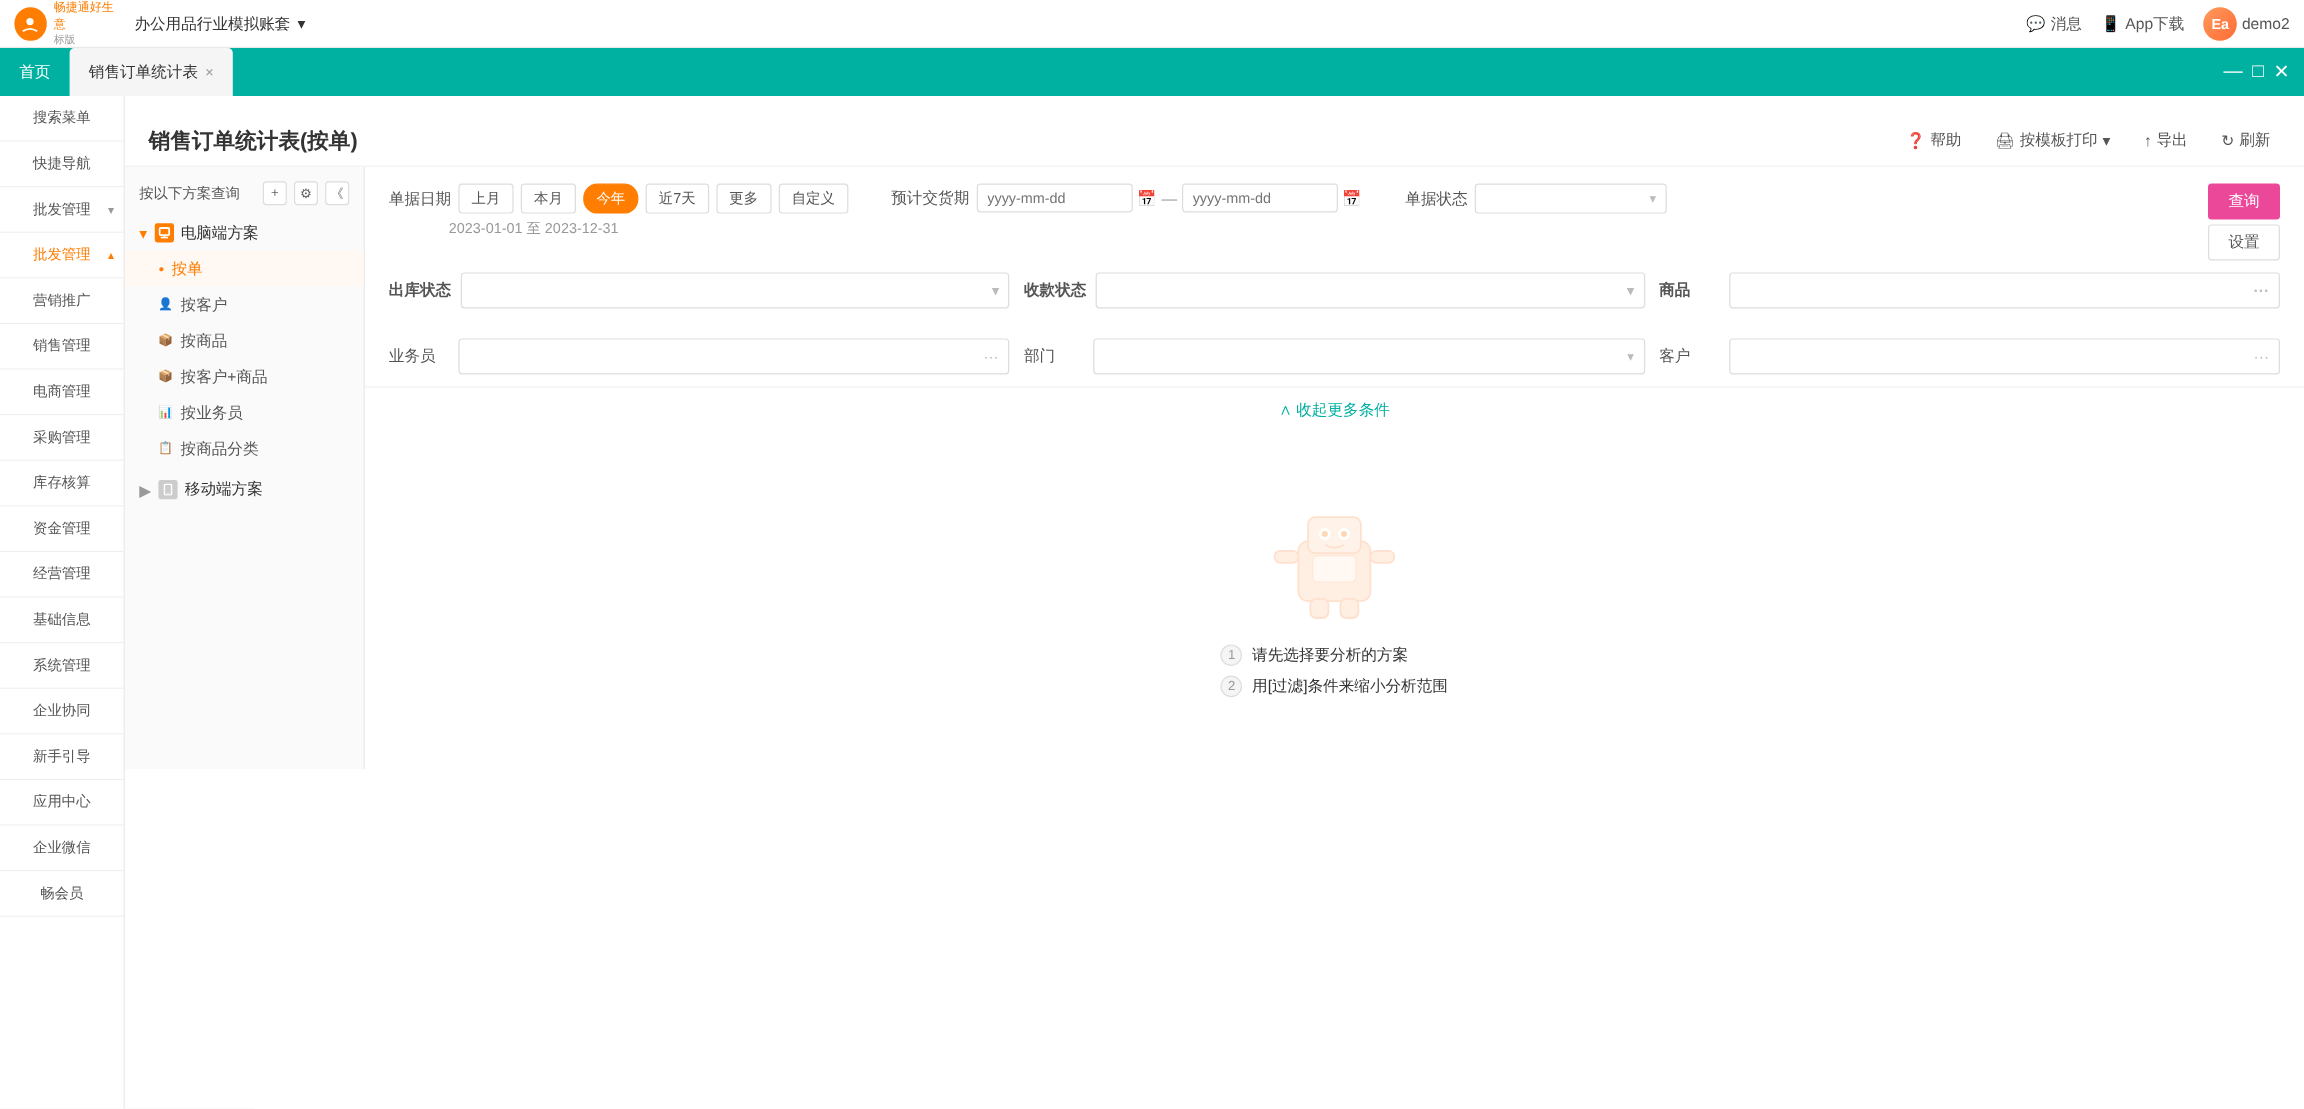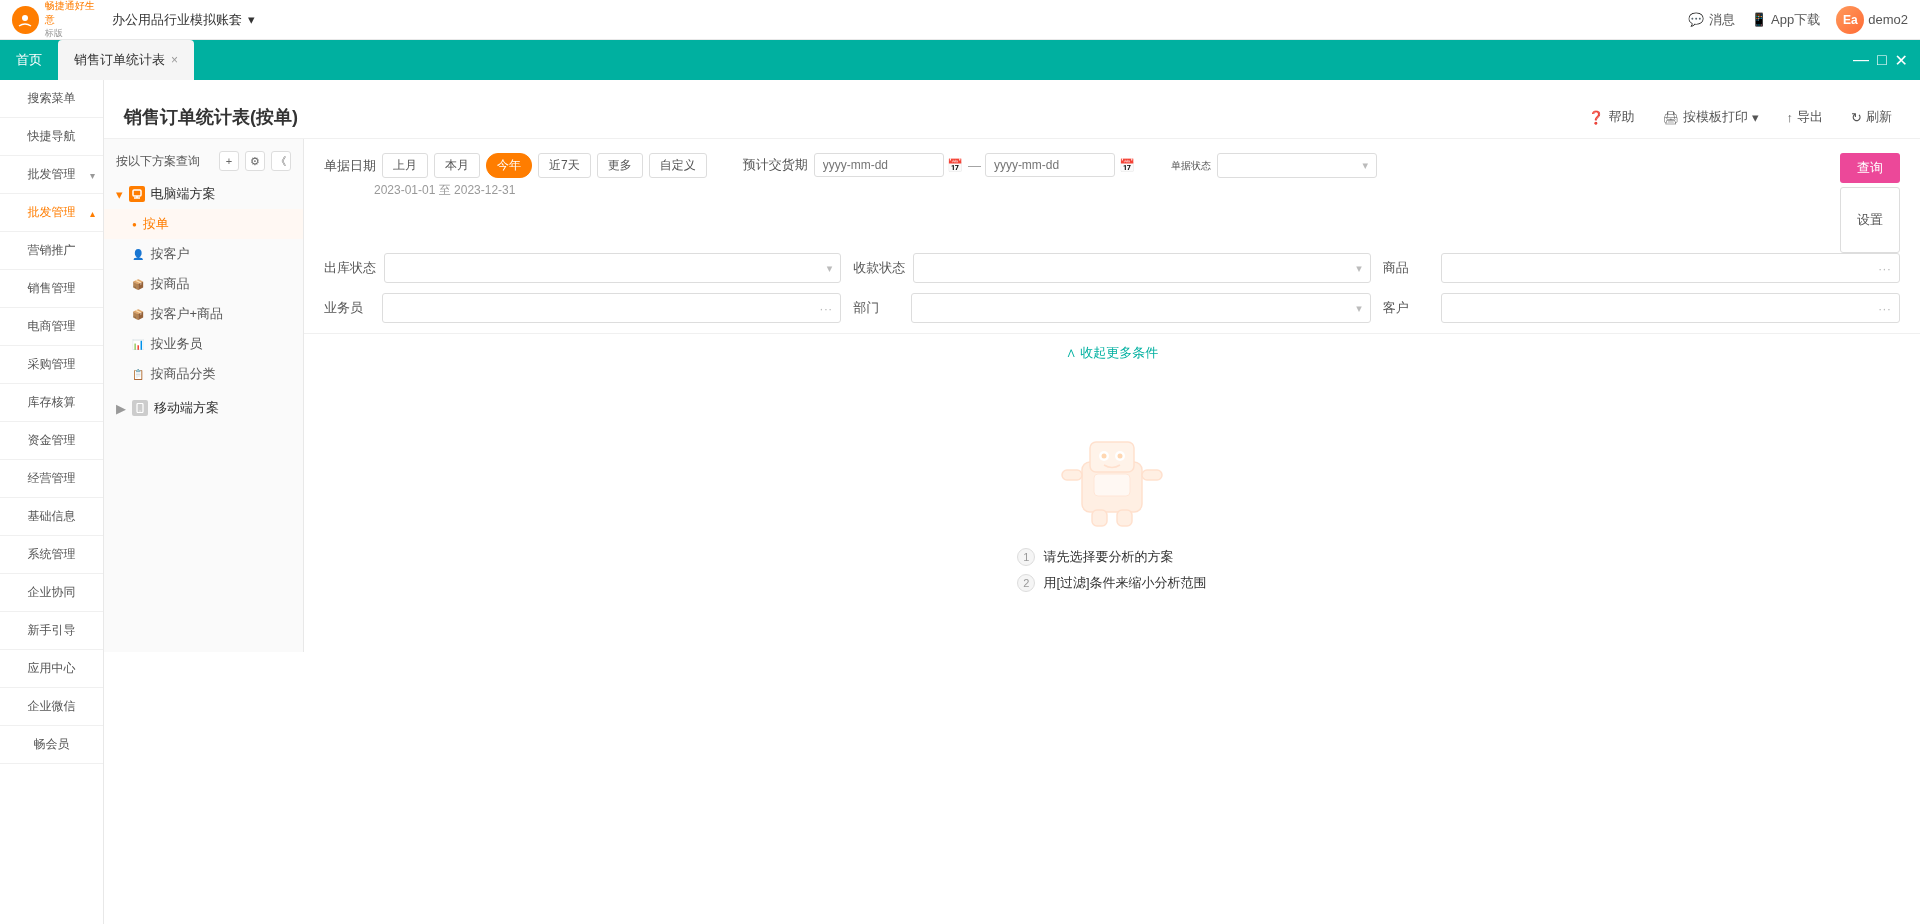--- a/index.html
+++ b/index.html
@@ -186,21 +186,21 @@
     
     .query-btn {
       background: #ec4899; color: #fff;
       border: none; border-radius: 3px;
       padding: 6px 4px; cursor: pointer;
       font-size: 13px;
     }
     .set-btn {
       background: #fff; color: #555;
       border: 1px solid #ddd; border-radius: 3px;
-      padding: 23px 16px; cursor: pointer;
+      padding: 5px 16px; cursor: pointer;
       font-size: 13px;
     }
 
     
     .collapse-bar {
       text-align: center; padding: 10px;
       color: #00b0a0; cursor: pointer; font-size: 13px;
       border-top: 1px solid #f0f0f0;
     }
 
@@ -430,21 +430,21 @@
                   </svg>
               </span>
               <span>移动端方案</span>
             </div>
           </div>
         </div>
 
         <div style="flex:1; display:flex; flex-direction:column;">
           <div style="padding:14px 20px 0;">
 
-            <div style="display:flex; align-items:flex-start; gap:16px; ">
+            <div style="display:flex; align-items:flex-start; gap:16px; margin-bottom:10px;">
 
               <div style="display:flex; flex-direction:column; gap:4px;">
                 <div style="display:flex; align-items:center; gap:6px;">
                   <span style="color:#555;font-size:13px;">单据日期</span>
                   <button class="date-btn">上月</button>
                   <button class="date-btn">本月</button>
                   <button class="date-btn active">今年</button>
                   <button class="date-btn">近7天</button>
                   <button class="date-btn">更多</button>
                   <button class="date-btn">自定义</button>
@@ -457,34 +457,34 @@
                 <div style="display:flex;align-items:center;gap:4px;">
                   <input class="date-input" type="text" placeholder="yyyy-mm-dd" style="">
                   <span style="color:#ccc;cursor:pointer;">📅</span>
                   <span style="color:#999;">—</span>
                   <input class="date-input" type="text" placeholder="yyyy-mm-dd" style="">
                   <span style="color:#ccc;cursor:pointer;">📅</span>
                 </div>
               </div>
 
               <div style="display:flex; align-items:center; gap:6px; margin-left:20px; min-width:200px;">
-                <span style="color:#555;font-size:10px;white-space:nowrap;">单据状态</span>
+                <span style="color:#555;font-size:13px;white-space:nowrap;">单据状态</span>
                 <div style="flex:1;border:1px solid #ddd;border-radius:3px;padding:5px 8px;background:#fff;display:flex;align-items:center;cursor:pointer;min-width:160px;">
                   <span style="flex:1;font-size:13px;color:#bbb;"></span>
                   <span style="color:#bbb;font-size:11px;">▾</span>
                 </div>
               </div>
 
               <div style="display:flex;flex-direction:column;gap:4px;margin-left:auto;">
                 <button class="query-btn">查询</button>
                 <button class="set-btn">设置</button>
               </div>
             </div>
 
-            <div style="display:grid;grid-template-columns:1fr 1fr 1fr;gap:12px;margin-bottom:10px;">
+            <div style="display:grid;grid-template-columns:1fr 1fr 1fr;gap:12px;margin-bottom:25px;font-weight:bold;">
               <div class="filter-field">
                 <span class="filter-field-label">出库状态</span>
                 <div class="filter-field-input">
                   <span style="flex:1;color:#bbb;"></span>
                   <span style="color:#bbb;font-size:11px;">▾</span>
                 </div>
               </div>
               <div class="filter-field">
                 <span class="filter-field-label">收款状态</span>
                 <div class="filter-field-input">

